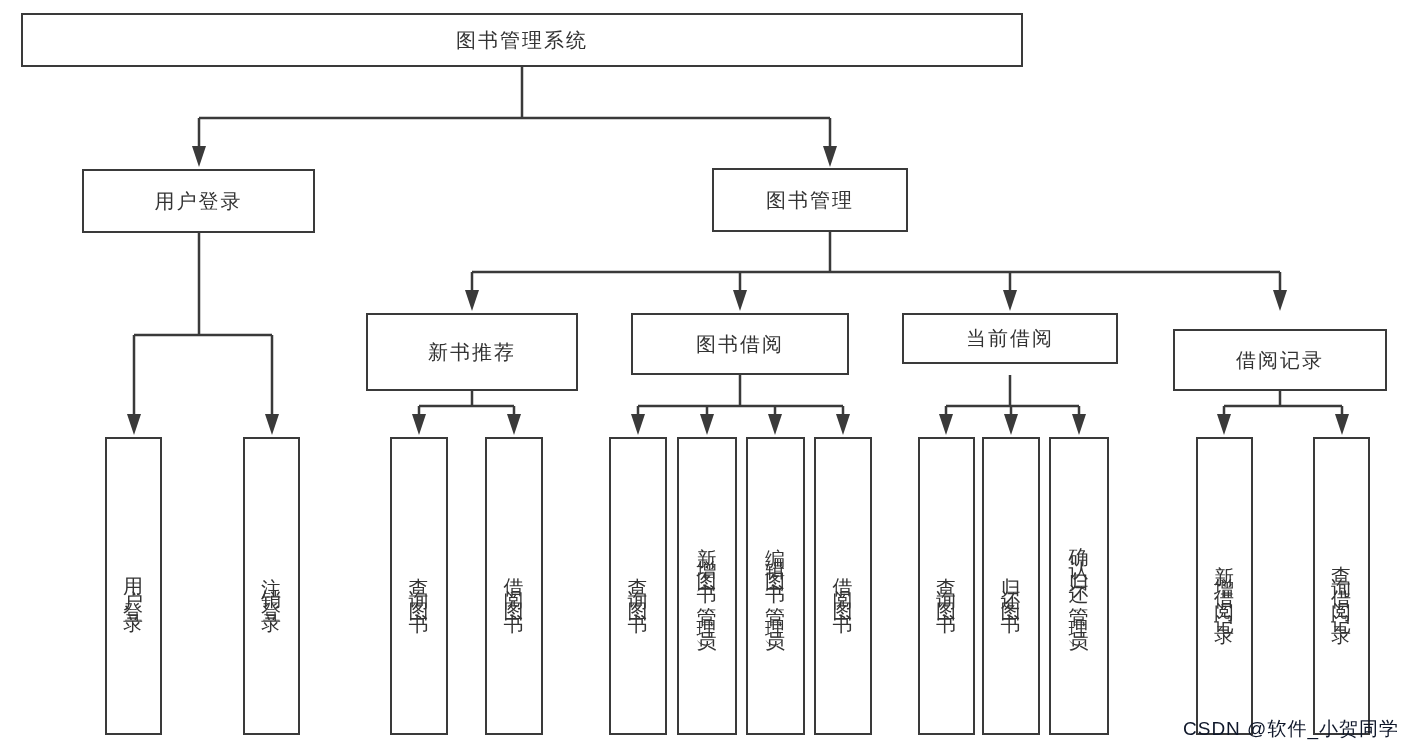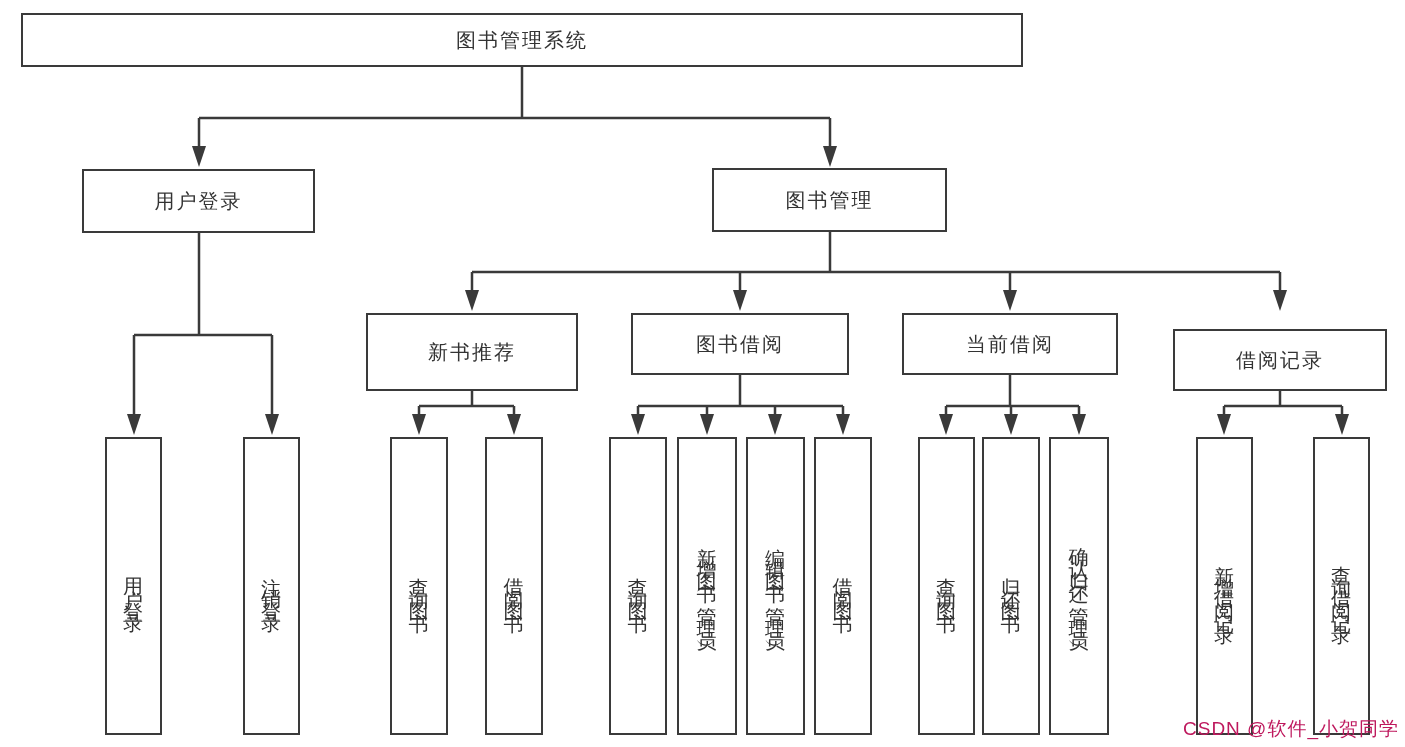--- a/index.html
+++ b/index.html
@@ -33,21 +33,21 @@
     writing-mode: vertical-rl;
     letter-spacing: 12px;
     line-height: 1;
     white-space: nowrap;
   }
   .watermark {
     position: absolute;
     left: 1183px;
     top: 716px;
     font-size: 19px;
-    color: #be185d;
+    color: #0f172a;
     letter-spacing: 1px;
     white-space: nowrap;
     z-index: 3;
   }
 </style>
 </head>
 <body>
 
 <div class="canvas">
 
@@ -91,31 +91,31 @@
     </g>
   </svg>
 
   <div class="box h-box" style="left:21px; top:13px; width:1002px; height:54px;text-align:center;">
     <span>图书管理系统</span>
   </div>
 
   <div class="box h-box" style="left:82px; top:169px; width:233px; height:64px;">
     <span>用户登录</span>
   </div>
-  <div class="box h-box" style="left:712px; top:168px; width:235px; height:64px;">
+  <div class="box h-box" style="left:712px; top:168px; width:196px; height:64px;">
     <span>图书管理</span>
   </div>
 
   <div class="box h-box" style="left:366px; top:313px; width:212px; height:78px;">
     <span>新书推荐</span>
   </div>
   <div class="box h-box" style="left:631px; top:313px; width:218px; height:62px;text-align:right;">
     <span>图书借阅</span>
   </div>
-  <div class="box h-box" style="left:902px; top:313px; width:216px; height:62px;font-family:Liberation Serif, serif;">
+  <div class="box h-box" style="left:902px; top:313px; width:216px; height:51px;font-family:Liberation Serif, serif;">
     <span>当前借阅</span>
   </div>
   <div class="box h-box" style="left:1173px; top:313px; width:214px; height:62px;margin-top:16px;">
     <span>借阅记录</span>
   </div>
 
   <div class="box v-box" style="left:105px; top:437px; width:57px; height:298px;">
     <span>用户登录</span>
   </div>
   <div class="box v-box" style="left:243px; top:437px; width:57px; height:298px;">

